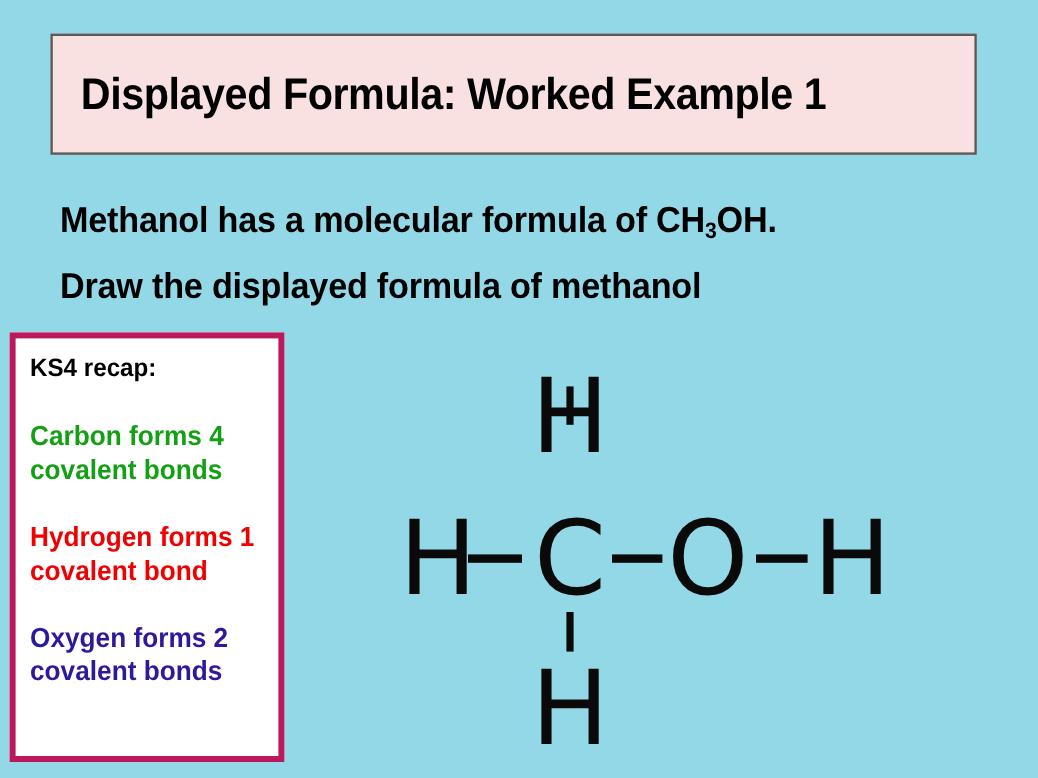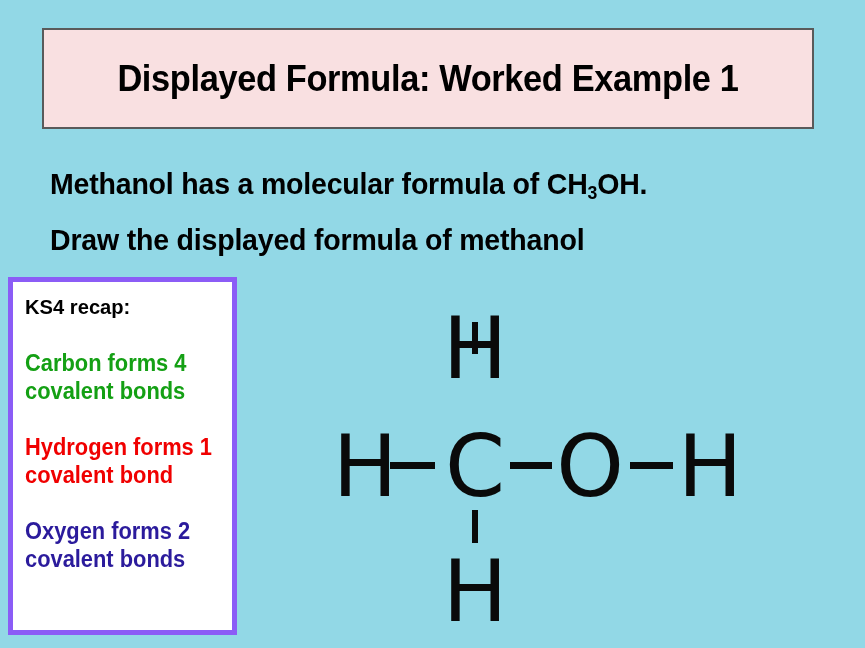--- a/index.html
+++ b/index.html
@@ -20,21 +20,21 @@
     position: absolute;
     left: 42px;
     top: 28px;
     width: 772px;
     height: 101px;
     background: #f9e0e1;
     border: 2px solid #5a5a5a;
     box-sizing: border-box;
     display: flex;
     align-items: center;
-    justify-content: center;
+    justify-content: flex-start;
   }
   #title-text {
     font-size: 37px;
     font-weight: bold;
     color: #000000;
     letter-spacing: -0.4px;
     white-space: nowrap;
     transform: scaleX(0.93);
     transform-origin: center;
   }
@@ -64,21 +64,21 @@
   }
 
   
   #recap-box {
     position: absolute;
     left: 8px;
     top: 277px;
     width: 229px;
     height: 358px;
     background: #ffffff;
-    border: 5px solid #8b5cf6;
+    border: 5px solid #be185d;
     box-sizing: border-box;
     padding: 12px 0 0 12px;
   }
   #recap-heading {
     font-size: 21px;
     font-weight: bold;
     color: #000000;
     line-height: 25px;
     margin-bottom: 30px;
     transform: scaleX(0.96);

